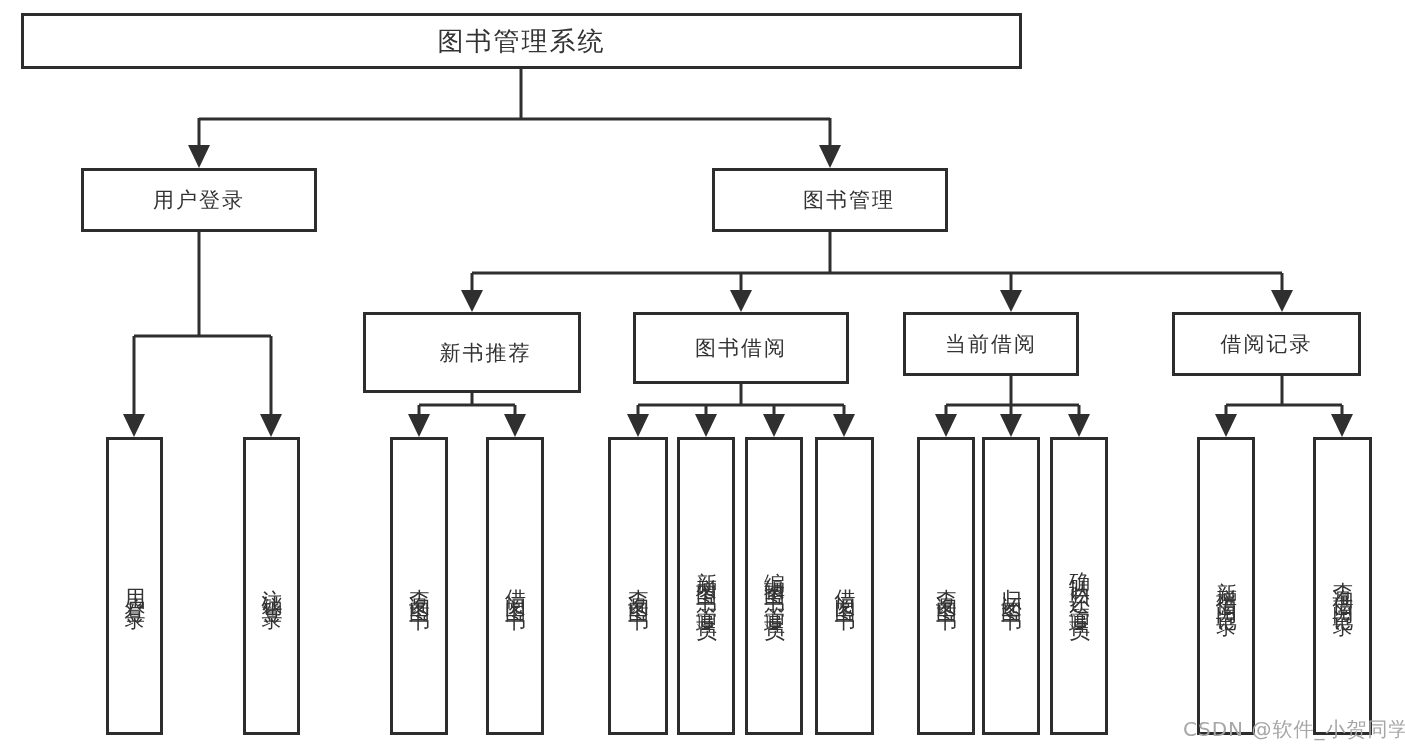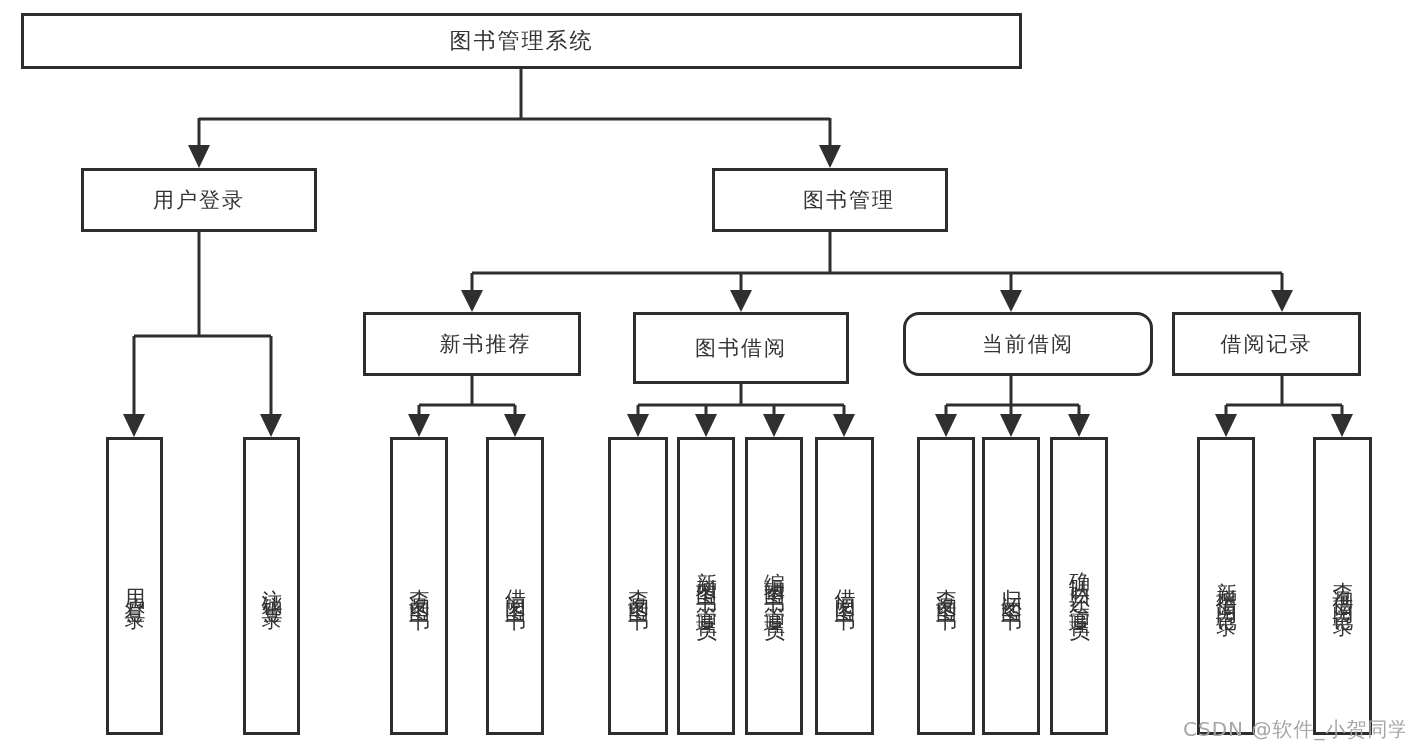--- a/index.html
+++ b/index.html
@@ -32,21 +32,21 @@
     align-items: center;
     justify-content: center;
     text-align: center;
   }
   .node.h {
     font-size: 21px;
     letter-spacing: 2px;
     white-space: nowrap;
   }
   .node.root-box {
-    font-size: 22px;
+    font-size: 26px;
   }
   .v-label {
     writing-mode: vertical-rl;
     font-size: 21px;
     letter-spacing: 7px;
     line-height: 1;
     white-space: nowrap;
   }
   .watermark {
     position: absolute;
@@ -131,23 +131,23 @@
       <polygon points="1215,414 1237,414 1226,437"></polygon>
       <polygon points="1331,414 1353,414 1342,437"></polygon>
     </g>
   </svg>
 
   <div class="node h root-box" style="left:21px; top:13px; width:1001px; height:56px;">图书管理系统</div>
 
   <div class="node h" style="left:81px; top:168px; width:236px; height:64px;">用户登录</div>
   <div class="node h" style="left:712px; top:168px; width:236px; height:64px;padding-left:38px;">图书管理</div>
 
-  <div class="node h" style="left:363px; top:312px; width:218px; height:64px;padding-left:27px;">新书推荐</div>
+  <div class="node h" style="left:363px; top:312px; width:218px; height:81px;padding-left:27px;">新书推荐</div>
   <div class="node h" style="left:633px; top:312px; width:216px; height:72px;">图书借阅</div>
-  <div class="node h" style="left:903px; top:312px; width:250px; height:64px;border-radius:16px;">当前借阅</div>
+  <div class="node h" style="left:903px; top:312px; width:176px; height:64px;">当前借阅</div>
   <div class="node h" style="left:1172px; top:312px; width:189px; height:64px;">借阅记录</div>
 
   <div class="node" style="left:106px; top:437px; width:57px; height:298px;">
     <span class="v-label">用户登录</span>
   </div>
   <div class="node" style="left:243px; top:437px; width:57px; height:298px;">
     <span class="v-label">注销登录</span>
   </div>
 
   <div class="node" style="left:390px; top:437px; width:58px; height:298px;">

